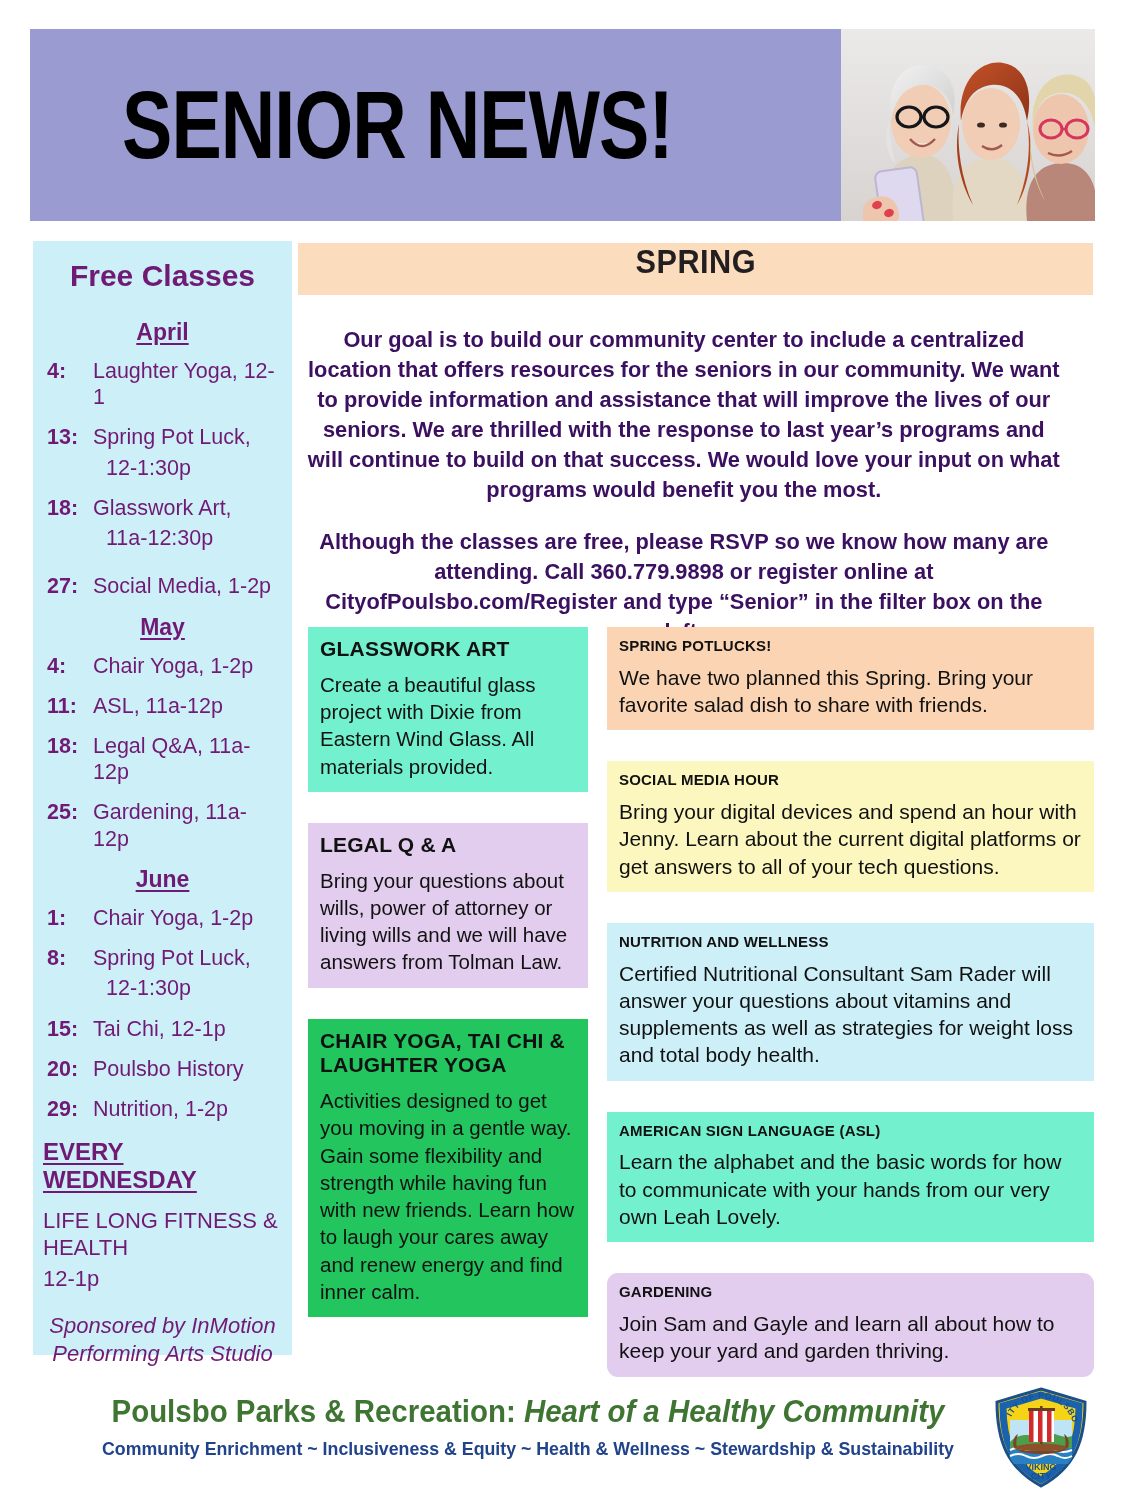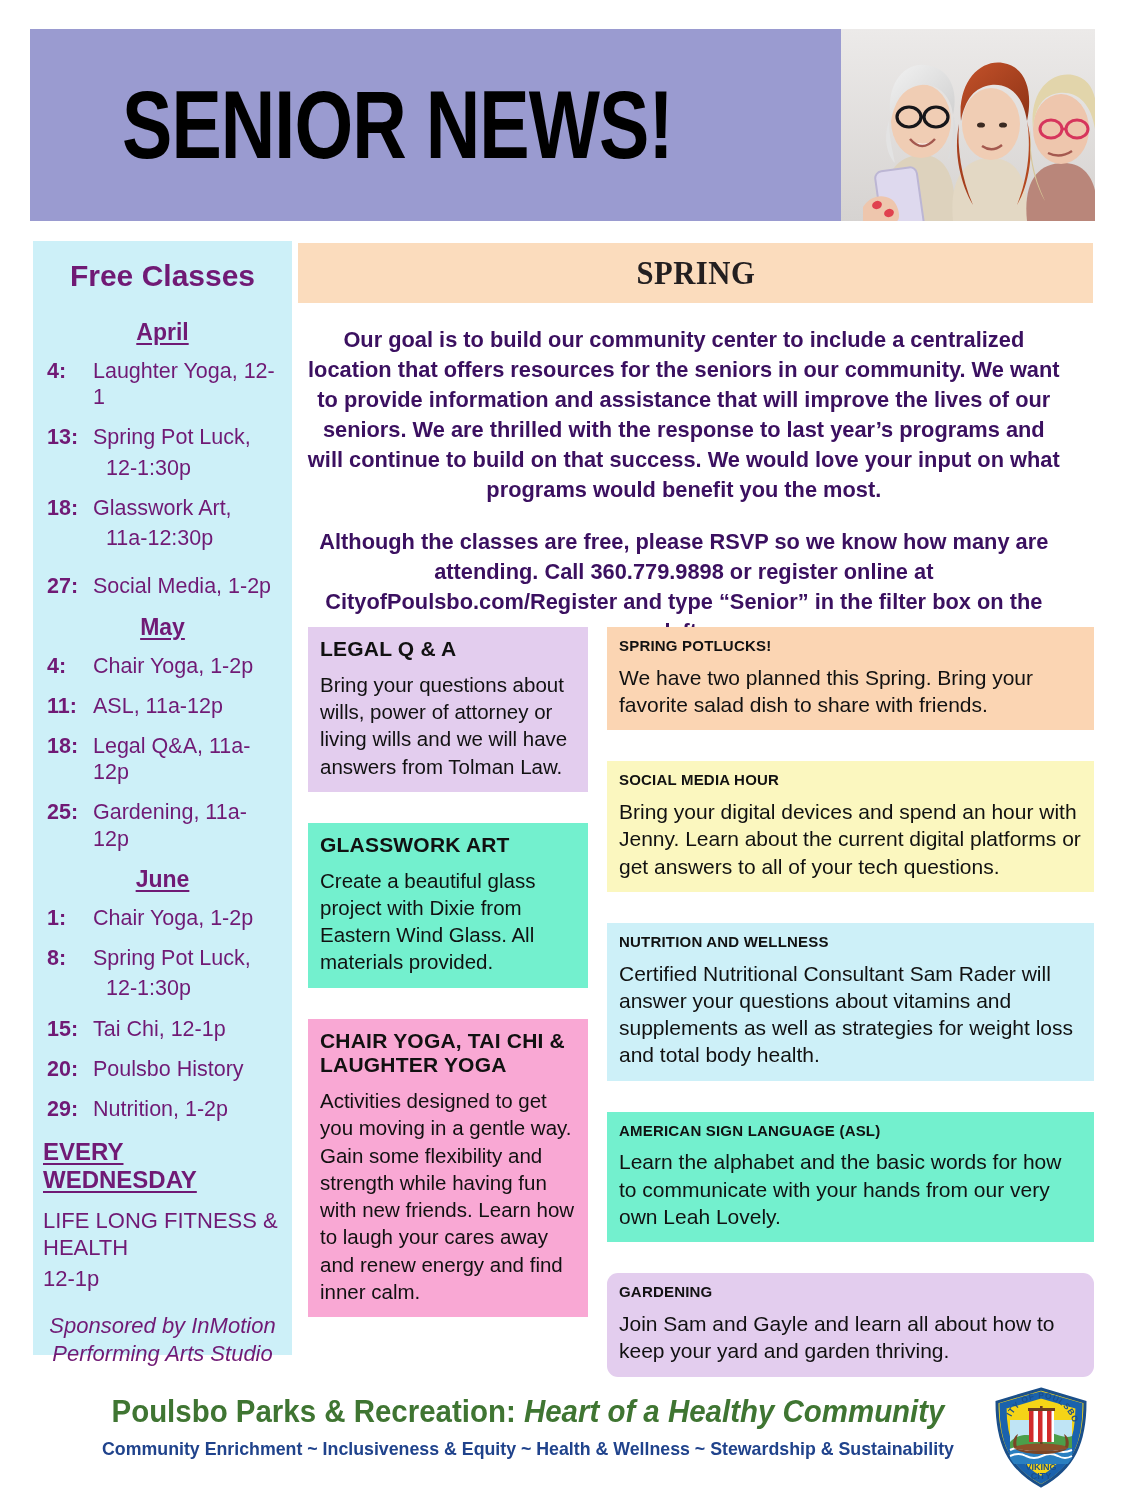--- a/index.html
+++ b/index.html
@@ -100,23 +100,23 @@
   .sponsored{
     text-align:center;
     font-style:italic;
     font-size:22px;
     line-height:1.25;
     margin-top:20px;
   }
 
   
   .spring-banner{
-    position:absolute;left:298px;top:243px;width:795px;height:60px;
+    position:absolute;left:298px;top:243px;width:795px;height:52px;
     background:#fbdcbd;
-    display:flex;align-items:center;justify-content:center;font-family:Liberation Serif, serif;
+    display:flex;align-items:flex-start;justify-content:center;
   }
   .spring-banner span{
     font-size:33px;font-weight:700;color:#231f20;letter-spacing:0.5px;
     transform:scaleX(0.93);
   }
 
   
   .intro{
     position:absolute;left:306px;top:325px;width:783px;
     color:#3b1060;
@@ -328,29 +328,29 @@
   <div class="spring-banner" style="background: rgb(251, 220, 189);">
     <span>SPRING</span>
   </div>
 
   <div class="intro" style="color: rgb(59, 16, 96);">
     <p>Our goal is to build our community center to include a centralized location that offers resources for the seniors in our community. We want to provide information and assistance that will improve the lives of our seniors. We are thrilled with the response to last year’s programs and will continue to build on that  success. We would love your input on what programs would benefit you the most.</p>
     <p>Although the classes are free, please RSVP so we know how many are attending. Call 360.779.9898 or register online at CityofPoulsbo.com/Register and type “Senior” in the filter box on the left.</p>
   </div>
 
   <div class="card-col-left">
+    <div class="card" id="cl1" style="background: rgb(115, 240, 206);">
+      <h3>GLASSWORK  ART</h3>
+      <p>Create a beautiful glass project with Dixie from Eastern Wind Glass. All materials provided.</p>
+    </div>
     <div class="card" id="cl0" style="background: rgb(227, 205, 238);">
       <h3>LEGAL Q &amp; A</h3>
       <p>Bring your questions about wills, power of attorney or living wills and we will have answers from Tolman Law.</p>
     </div>
-    <div class="card" id="cl1" style="background: rgb(115, 240, 206);">
-      <h3>GLASSWORK  ART</h3>
-      <p>Create a beautiful glass project with Dixie from Eastern Wind Glass. All materials provided.</p>
-    </div>
-    <div class="card" id="cl2" style="background: #f9a8d4;">
+    <div class="card" id="cl2" style="background: #22c55e;">
       <h3>CHAIR YOGA, TAI CHI &amp; LAUGHTER YOGA</h3>
       <p>Activities designed to get you moving in a gentle way. Gain some flexibility and strength while having fun with new friends. Learn how to laugh your cares away and renew energy and find inner calm.</p>
     </div>
   </div>
 
   <div class="card-col-right">
     <div class="card" id="cr0" style="background: rgb(251, 213, 179);">
       <h3>SPRING POTLUCKS!</h3>
       <p>We have two planned this Spring. Bring your favorite salad dish to share with friends.</p>
     </div>

